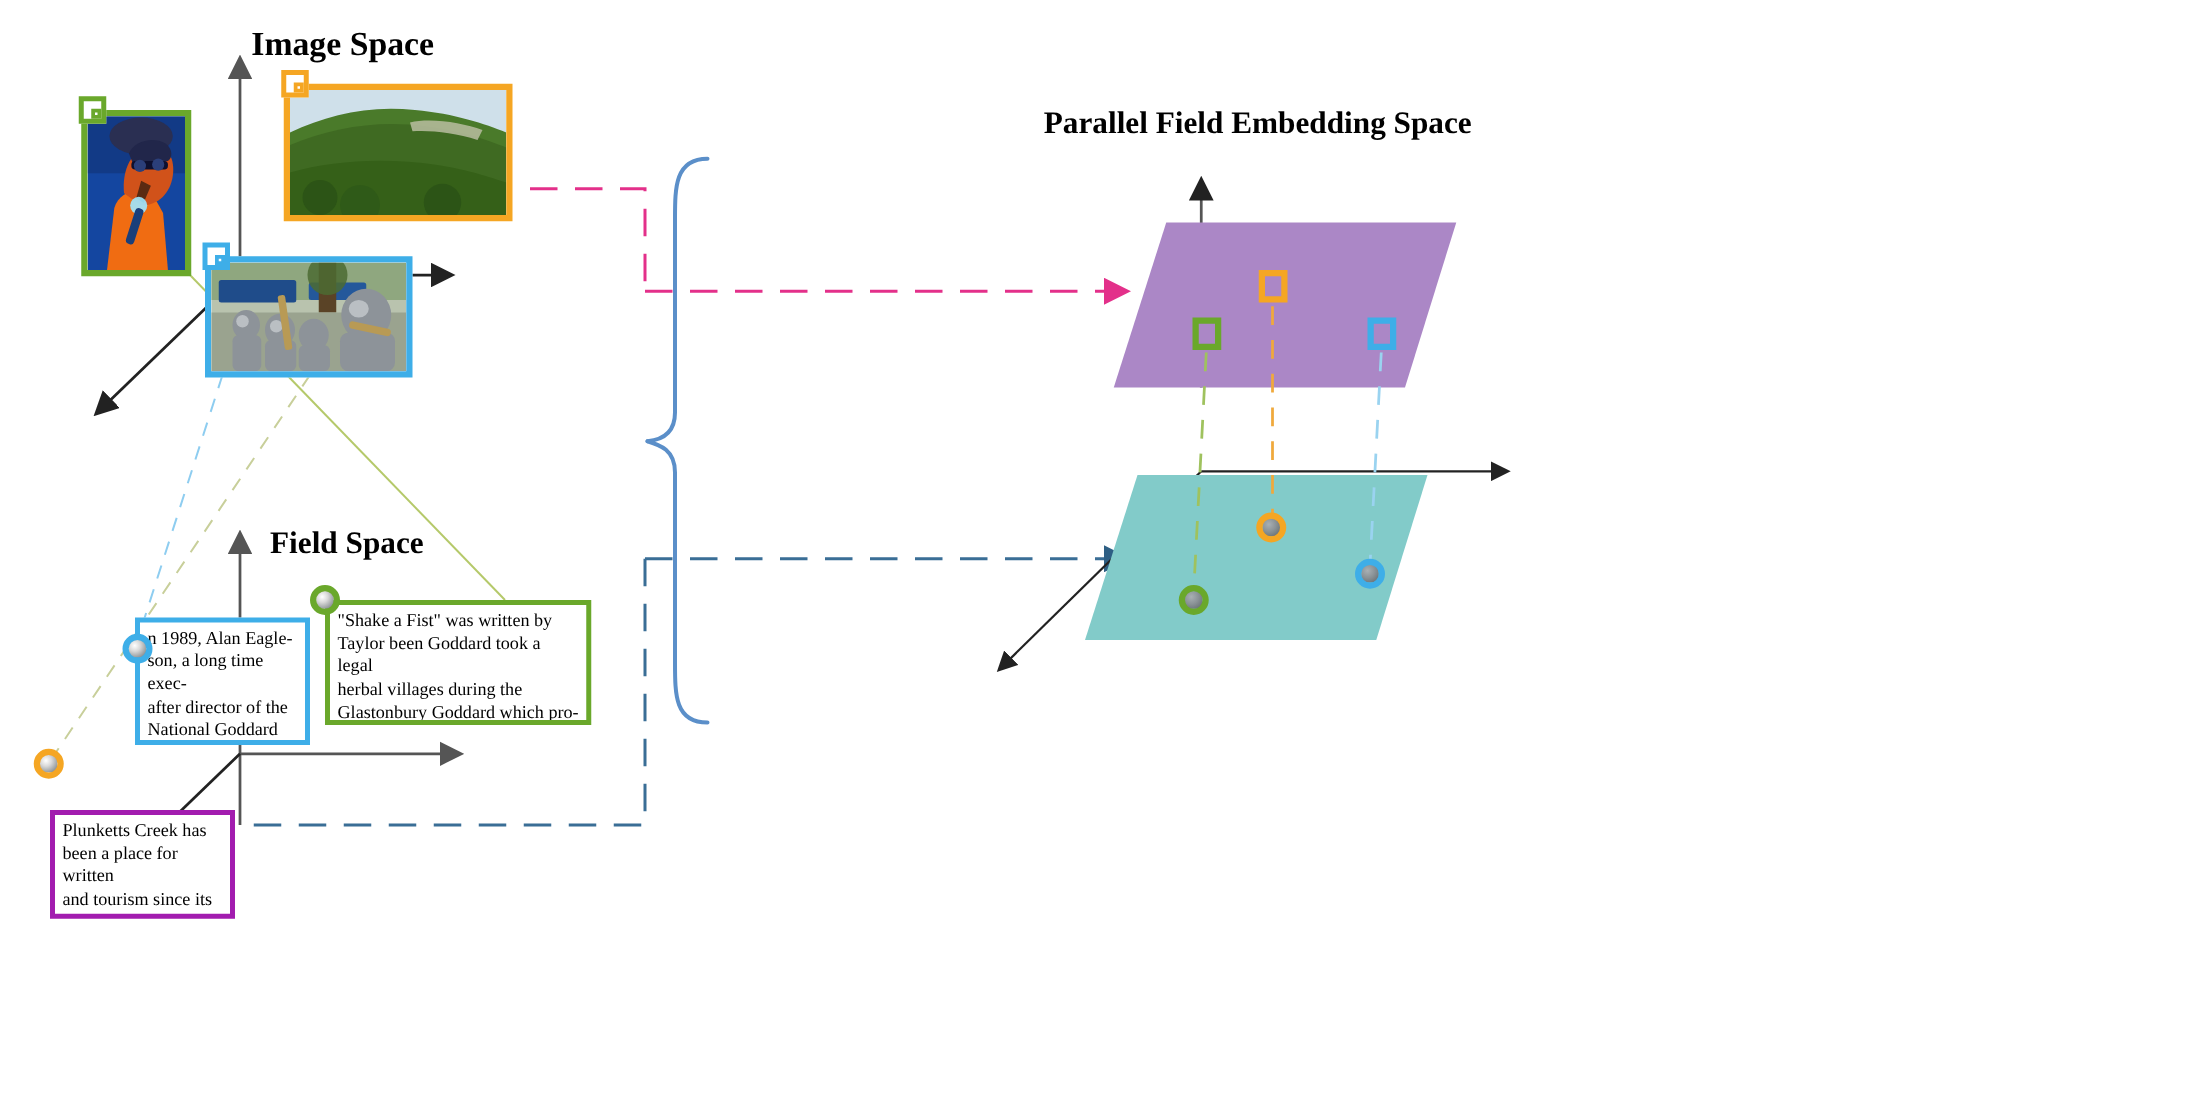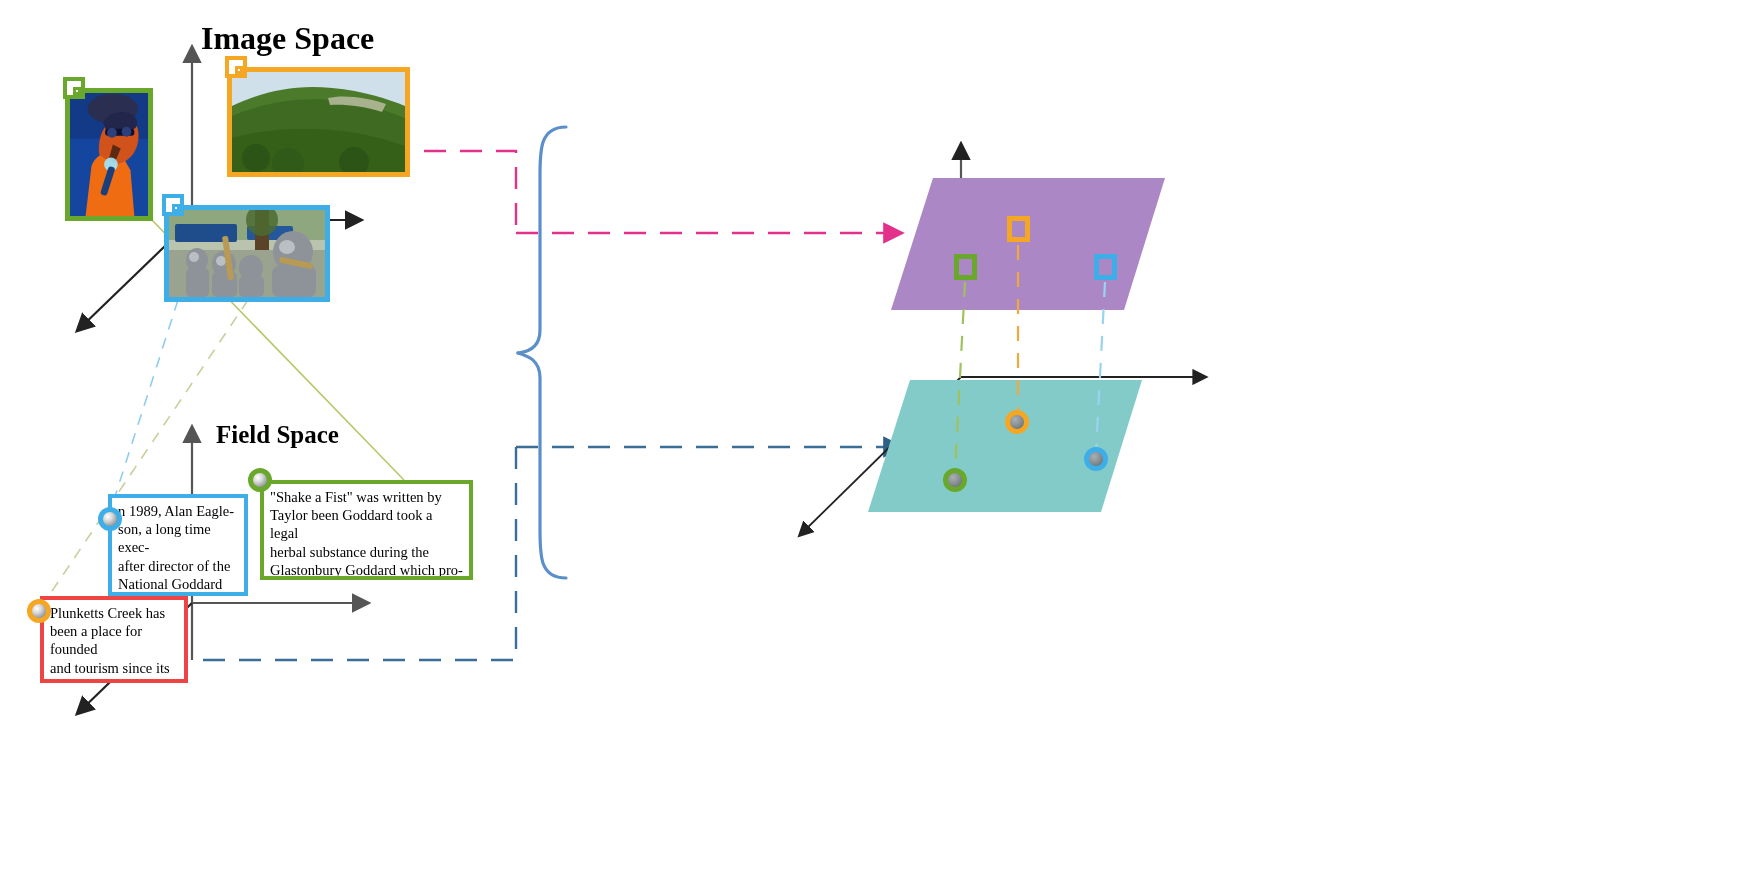--- a/index.html
+++ b/index.html
@@ -7,21 +7,21 @@
     width:1749px;height:877px;position:relative;overflow:hidden;
     font-family:"Liberation Serif", serif;
   }
   .stage{position:absolute;left:0;top:0;width:1749px;height:877px;}
   svg.layer{position:absolute;left:0;top:0;width:1749px;height:877px;pointer-events:none;}
 
   .title{
     position:absolute;font-family:"Liberation Serif", serif;
     font-weight:bold;color:#000;white-space:nowrap;
   }
-  #title-image-space{left:201px;top:20px;font-size:32px;}
+  #title-image-space{left:201px;top:20px;font-size:27px;}
   #title-text-space{left:216px;top:421px;font-size:25px;}
   #title-embed-space{left:835px;top:85px;font-size:25px;}
 
   
   .thumb{position:absolute;box-sizing:border-box;background:#fff;}
   .thumb .pic{position:absolute;left:0;top:0;right:0;bottom:0;overflow:hidden;}
   .corner-tag{
     position:absolute;box-sizing:border-box;width:22px;height:22px;background:#fff;
   }
   .corner-tag i{
@@ -41,21 +41,21 @@
   #thumb-blue .corner-tag i{border:3px solid #3eaee8;}
 
   
   .textbox{
     position:absolute;box-sizing:border-box;background:#fff;
     font-family:"Liberation Serif", serif;font-size:14.5px;line-height:18.2px;
     color:#000;padding:4px 5px 2px 6px;overflow:hidden;
   }
   #text-green{left:260px;top:480px;width:213px;height:100px;border:4px solid #6aa82b;}
   #text-blue{left:108px;top:494px;width:140px;height:102px;border:4px solid #3eaee8;}
-  #text-orange{left:40px;top:596px;width:148px;height:87px;border:4px solid #ef4444;}
+  #text-orange{left:40px;top:648px;width:148px;height:87px;border:4px solid #a21caf;}
 
   .knob{
     position:absolute;width:24px;height:24px;border-radius:50%;
     box-sizing:border-box;
     background:radial-gradient(circle at 34% 32%, #ffffff 0%, #d9d9d9 34%, #8d9396 78%, #6e767a 100%);
   }
   #knob-green{left:248px;top:468px;border:5px solid #6aa82b;}
   #knob-blue{left:98px;top:507px;border:5px solid #3eaee8;}
   #knob-orange{left:27px;top:599px;border:5px solid #f5a623;}
 
@@ -138,20 +138,21 @@
 
     <g stroke-width="2.2">
       <line x1="1018" y1="245" x2="1018" y2="414" stroke="#f0a93c" stroke-dasharray="15,12"></line>
       <line x1="965" y1="282" x2="955" y2="472" stroke="#9fc25e" stroke-dasharray="15,12"></line>
       <line x1="1105" y1="282" x2="1096" y2="452" stroke="#9ad3f0" stroke-dasharray="15,12"></line>
     </g>
   </svg>
 
   <div class="title" id="title-image-space">Image Space</div>
   <div class="title" id="title-text-space">Field Space</div>
+  <div class="title" id="title-embed-space">Parallel Field Embedding Space</div>
 
   <div class="thumb" id="thumb-green">
     <div class="pic">
       <svg width="100%" height="100%" viewBox="0 0 80 124" preserveAspectRatio="none">
         <rect width="80" height="124" fill="#1446a0"></rect>
         <rect y="0" width="80" height="46" fill="#123a86"></rect>
         <ellipse cx="44" cy="16" rx="26" ry="15" fill="#2a2f52"></ellipse>
         <path d="M16,124 L22,74 C26,60 44,56 54,64 L62,78 L66,124 z" fill="#f06c12"></path>
         <path d="M30,62 C28,44 36,26 52,24 C66,23 72,34 70,48 C68,62 58,72 44,72 z" fill="#d1521a"></path>
         <path d="M34,30 C38,20 54,16 64,22 C70,26 70,34 66,36 L38,40 z" fill="#21264a"></path>
@@ -216,37 +217,37 @@
       </svg>
     </div>
     <div class="corner-tag">
         <i></i>
       </div>
   </div>
 
   <div class="textbox" id="text-green">
     <div>"Shake a Fist" was written by</div>
     <div>Taylor been Goddard took a legal</div>
-    <div>herbal substance during the</div>
+    <div>herbal villages during the</div>
     <div>Glastonbury Goddard which pro-</div>
   </div>
   <div class="knob" id="knob-green"></div>
 
   <div class="textbox" id="text-blue">
     <div>n 1989, Alan Eagle-</div>
     <div>son, a long time exec-</div>
     <div>after director of the</div>
     <div>National Goddard</div>
     <div>League Players Asso-</div>
   </div>
   <div class="knob" id="knob-blue"></div>
 
   <div class="textbox" id="text-orange">
     <div>Plunketts Creek has</div>
-    <div>been a place for founded</div>
+    <div>been a place for written</div>
     <div>and tourism since its</div>
     <div>villages were founded.</div>
   </div>
   <div class="knob" id="knob-orange"></div>
 
   <div class="sq-marker" id="sq-orange"></div>
   <div class="sq-marker" id="sq-green"></div>
   <div class="sq-marker" id="sq-blue"></div>
 
   <div class="dot-marker" id="dot-orange"></div>

